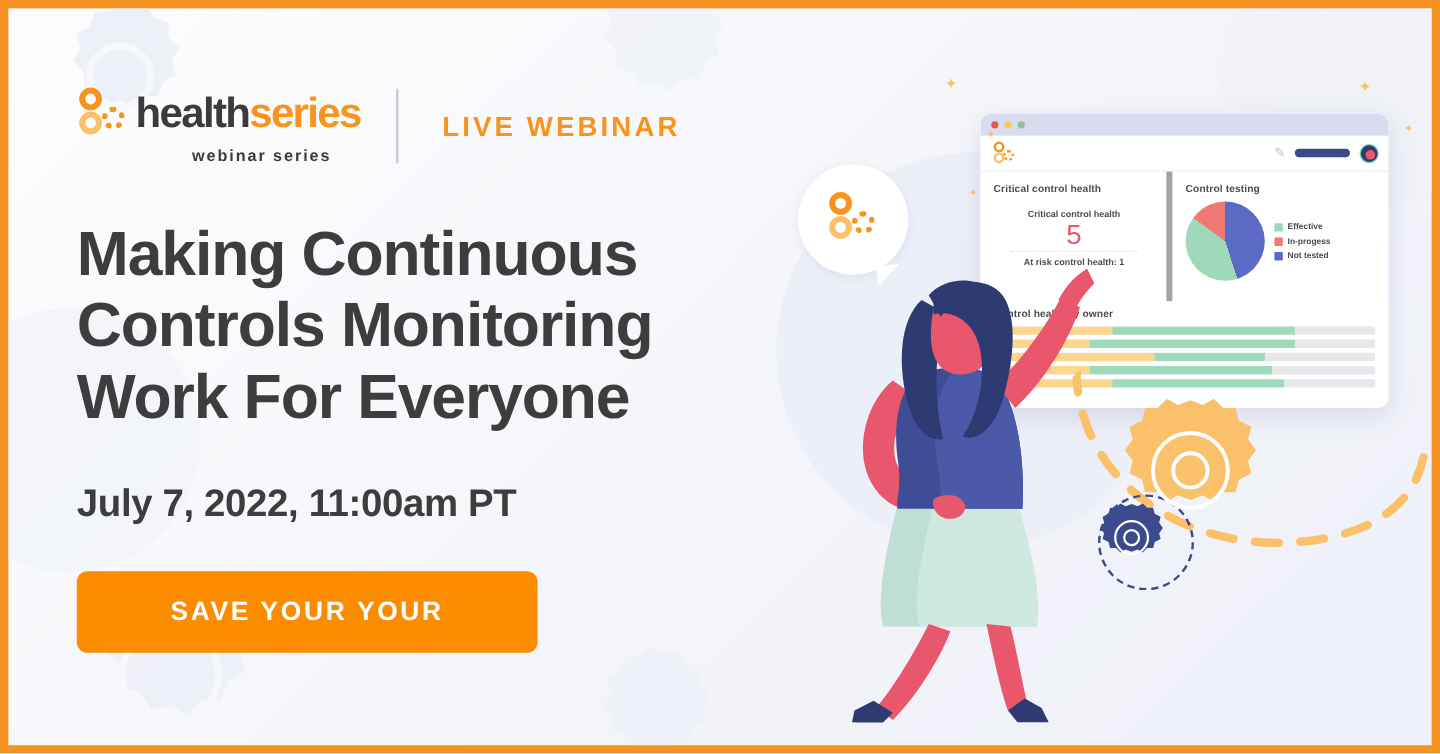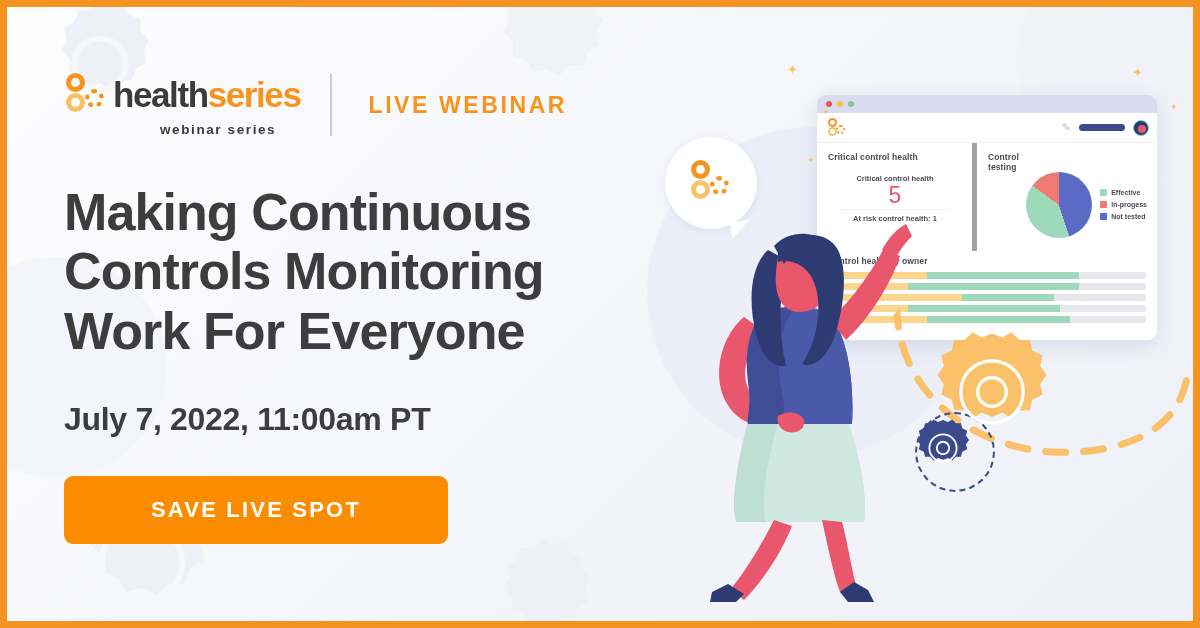--- a/index.html
+++ b/index.html
@@ -214,21 +214,21 @@
     position: relative; overflow: hidden;
   }
   .nav-avatar:after {
     content: ""; position: absolute; left: 4px; top: 4px;
     width: 8px; height: 8px; border-radius: 50%; background: #e8576b;
   }
 
   .dash-body { display: flex; height: 108px; }
   .panel { padding: 9px 10px 0 11px; }
   .panel-l { width: 160px; border-right: 5px solid #a3a3a3; }
-  .panel-r { flex: 1; display: flex; }
+  .panel-r { flex: 1; display: flex; flex-direction: column; }
   .panel-title {
     font-size: 8.5px; font-weight: bold; color: #4b4b55; letter-spacing: .1px;
   }
   .kpi-sub {
     font-size: 7.5px; font-weight: bold; color: #4b4b55;
     text-align: center; margin-top: 12px;
   }
   .kpi-num {
     font-size: 23px; color: #e8576b; text-align: center; line-height: 1.05;
   }
@@ -309,21 +309,21 @@
 
       <div class="divider-v"></div>
 
       <div class="live-label">LIVE WEBINAR</div>
     </div>
 
     <h1 class="headline">Making Continuous Controls Monitoring Work For Everyone</h1>
 
     <div class="datetime">July 7, 2022, 11:00am PT</div>
 
-    <button class="cta">SAVE LIVE SPOT</button>
+    <button class="cta">SAVE YOUR YOUR</button>
   </div>
 
   <div class="art">
 
     <div class="halo"></div>
 
     <span class="sparkle" style="left:160px; top:55px;">✦</span>
     <span class="sparkle" style="left:195px; top:100px; font-size:9px;">✦</span>
     <span class="sparkle" style="left:505px; top:58px;">✦</span>
     <span class="sparkle" style="left:543px; top:95px; font-size:9px;">✦</span>

